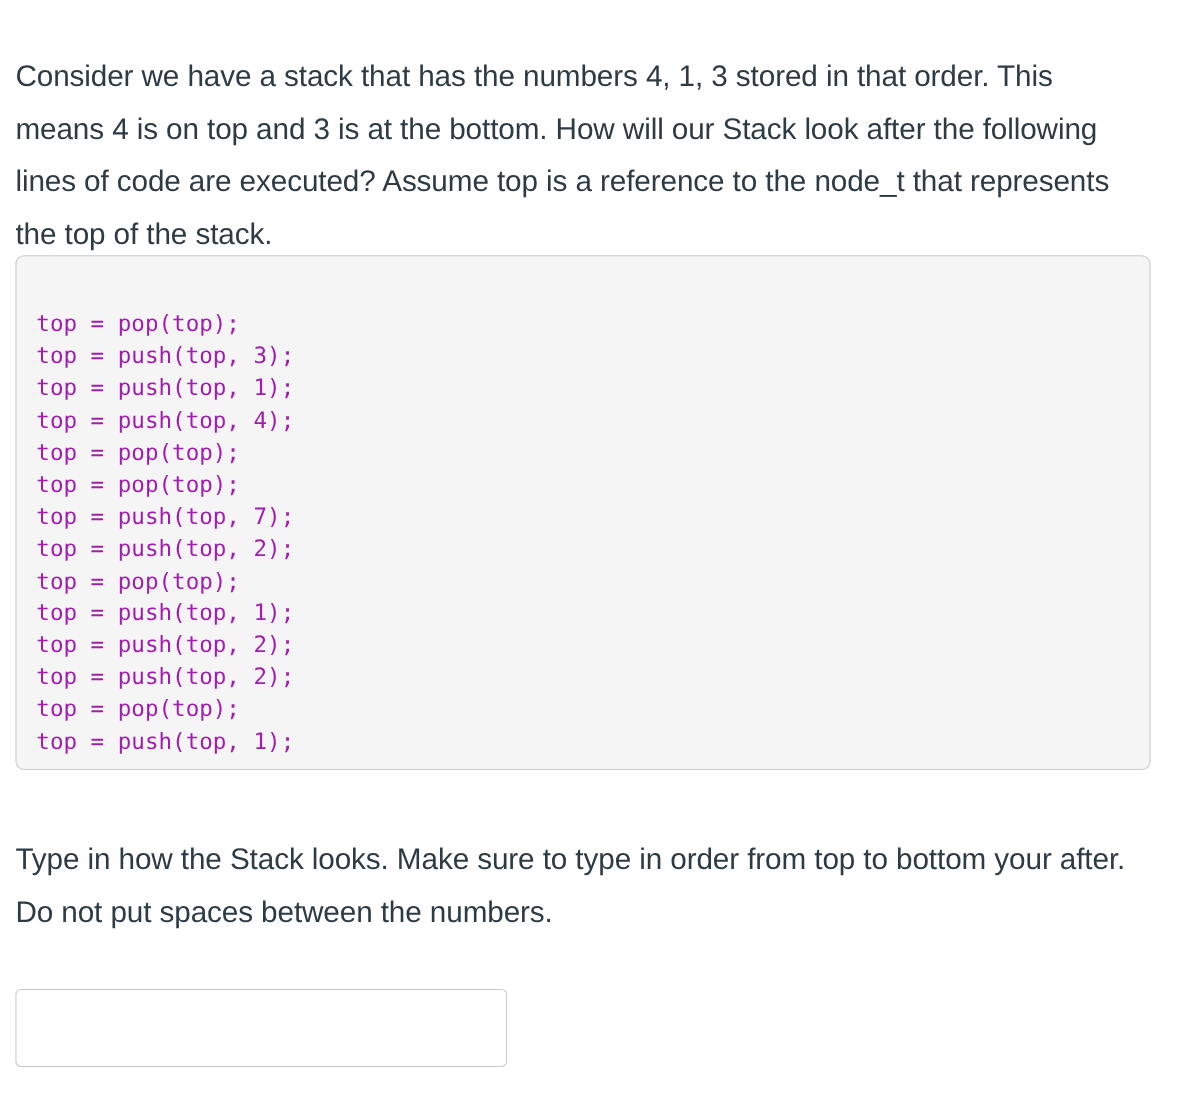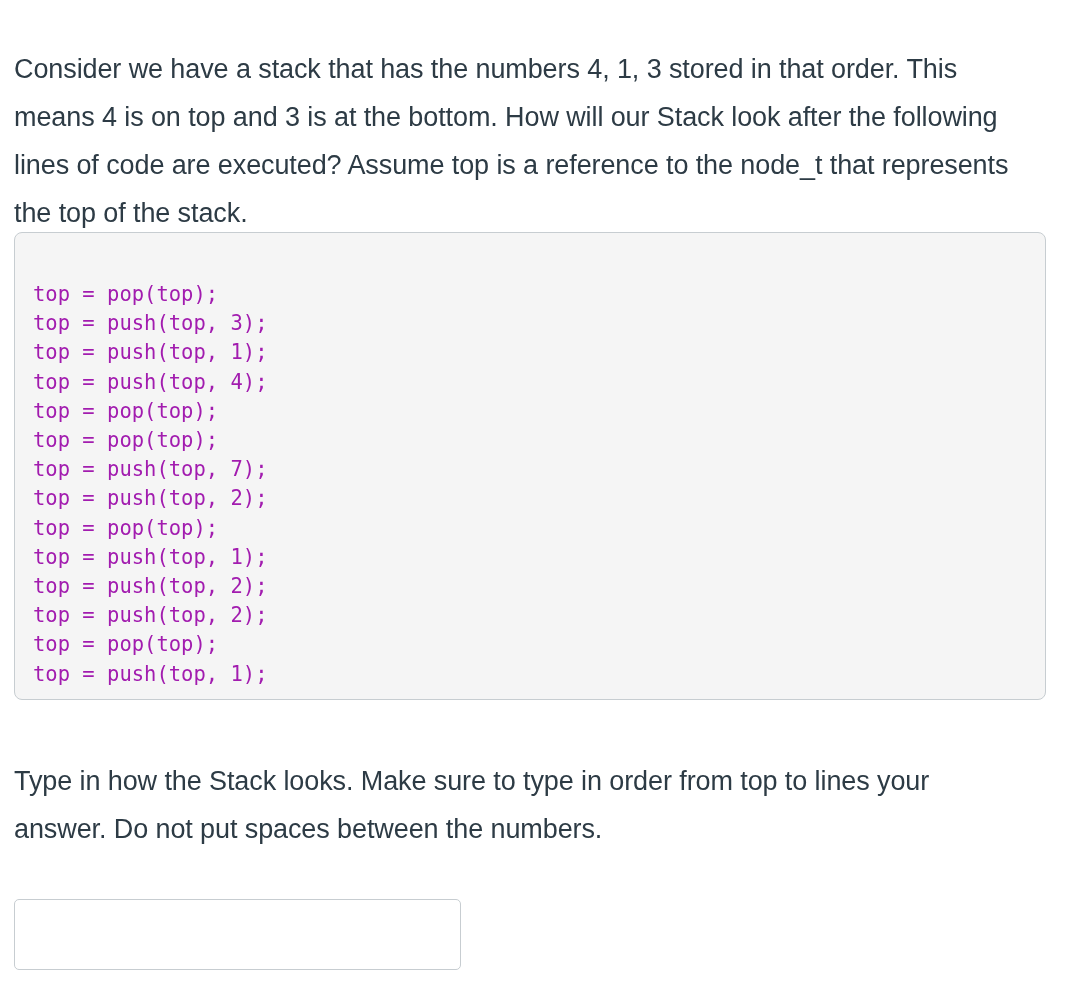--- a/index.html
+++ b/index.html
@@ -92,17 +92,17 @@
 <body>
 
 <div class="page">
 
   <p class="question-text" id="intro-paragraph">Consider we have a stack that has the numbers 4, 1, 3 stored in that order. This means 4 is on top and 3 is at the bottom. How will our Stack look after the following lines of code are executed? Assume top is a reference to the node_t that represents the top of the stack.</p>
 
   <div class="code-block">
     <div class="code-lines" id="code-lines"><span class="code-line">top = pop(top);</span><span class="code-line">top = push(top, 3);</span><span class="code-line">top = push(top, 1);</span><span class="code-line">top = push(top, 4);</span><span class="code-line">top = pop(top);</span><span class="code-line">top = pop(top);</span><span class="code-line">top = push(top, 7);</span><span class="code-line">top = push(top, 2);</span><span class="code-line">top = pop(top);</span><span class="code-line">top = push(top, 1);</span><span class="code-line">top = push(top, 2);</span><span class="code-line">top = push(top, 2);</span><span class="code-line">top = pop(top);</span><span class="code-line">top = push(top, 1);</span></div>
   </div>
 
-  <p class="question-text" id="instruction-paragraph">Type in how the Stack looks. Make sure to type in order from top to lines your answer. Do not put spaces between the numbers.</p>
+  <p class="question-text" id="instruction-paragraph">Type in how the Stack looks. Make sure to type in order from top to bottom your after. Do not put spaces between the numbers.</p>
 
   <input class="answer-input" type="text" placeholder="" style="">
 
 </div>
 
 </body></html>

